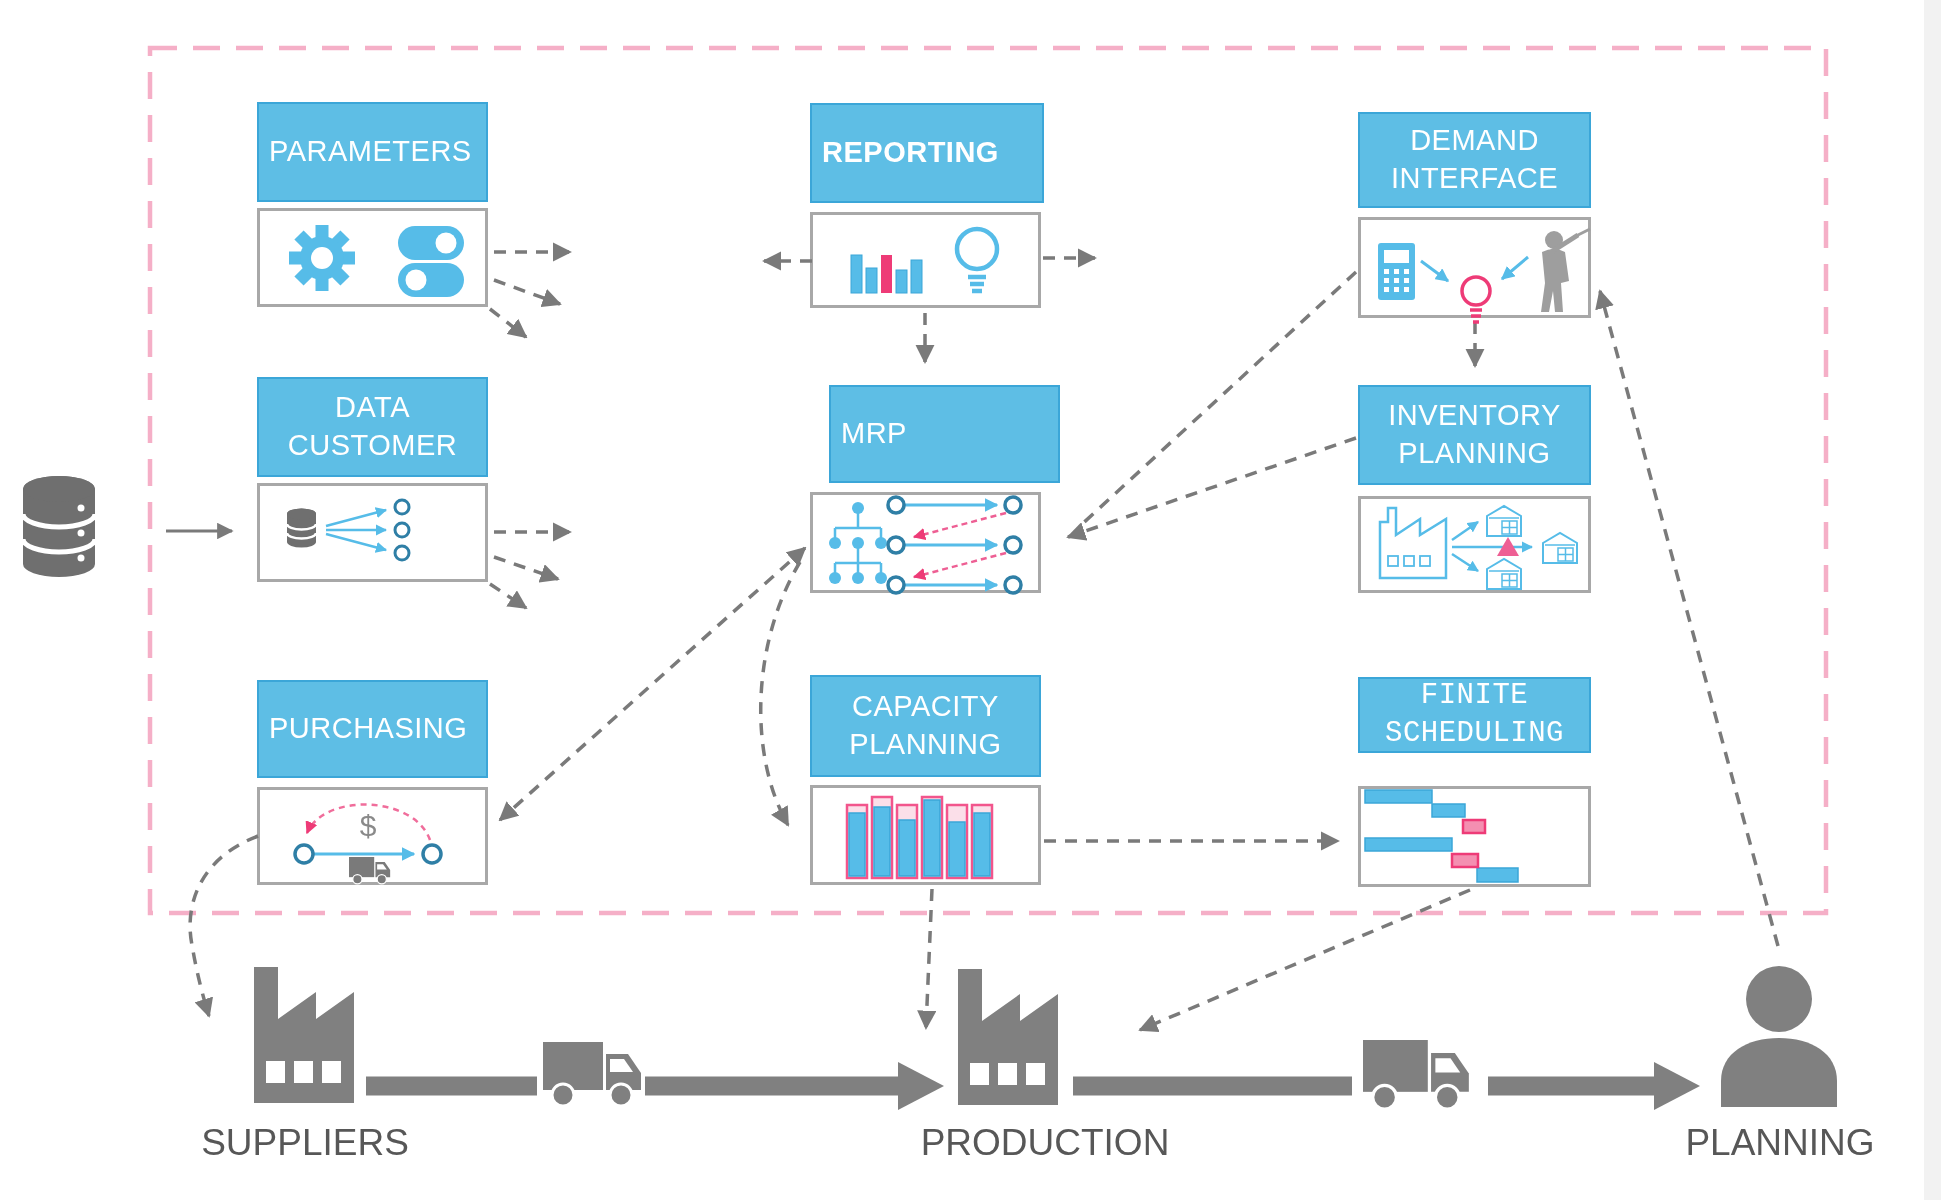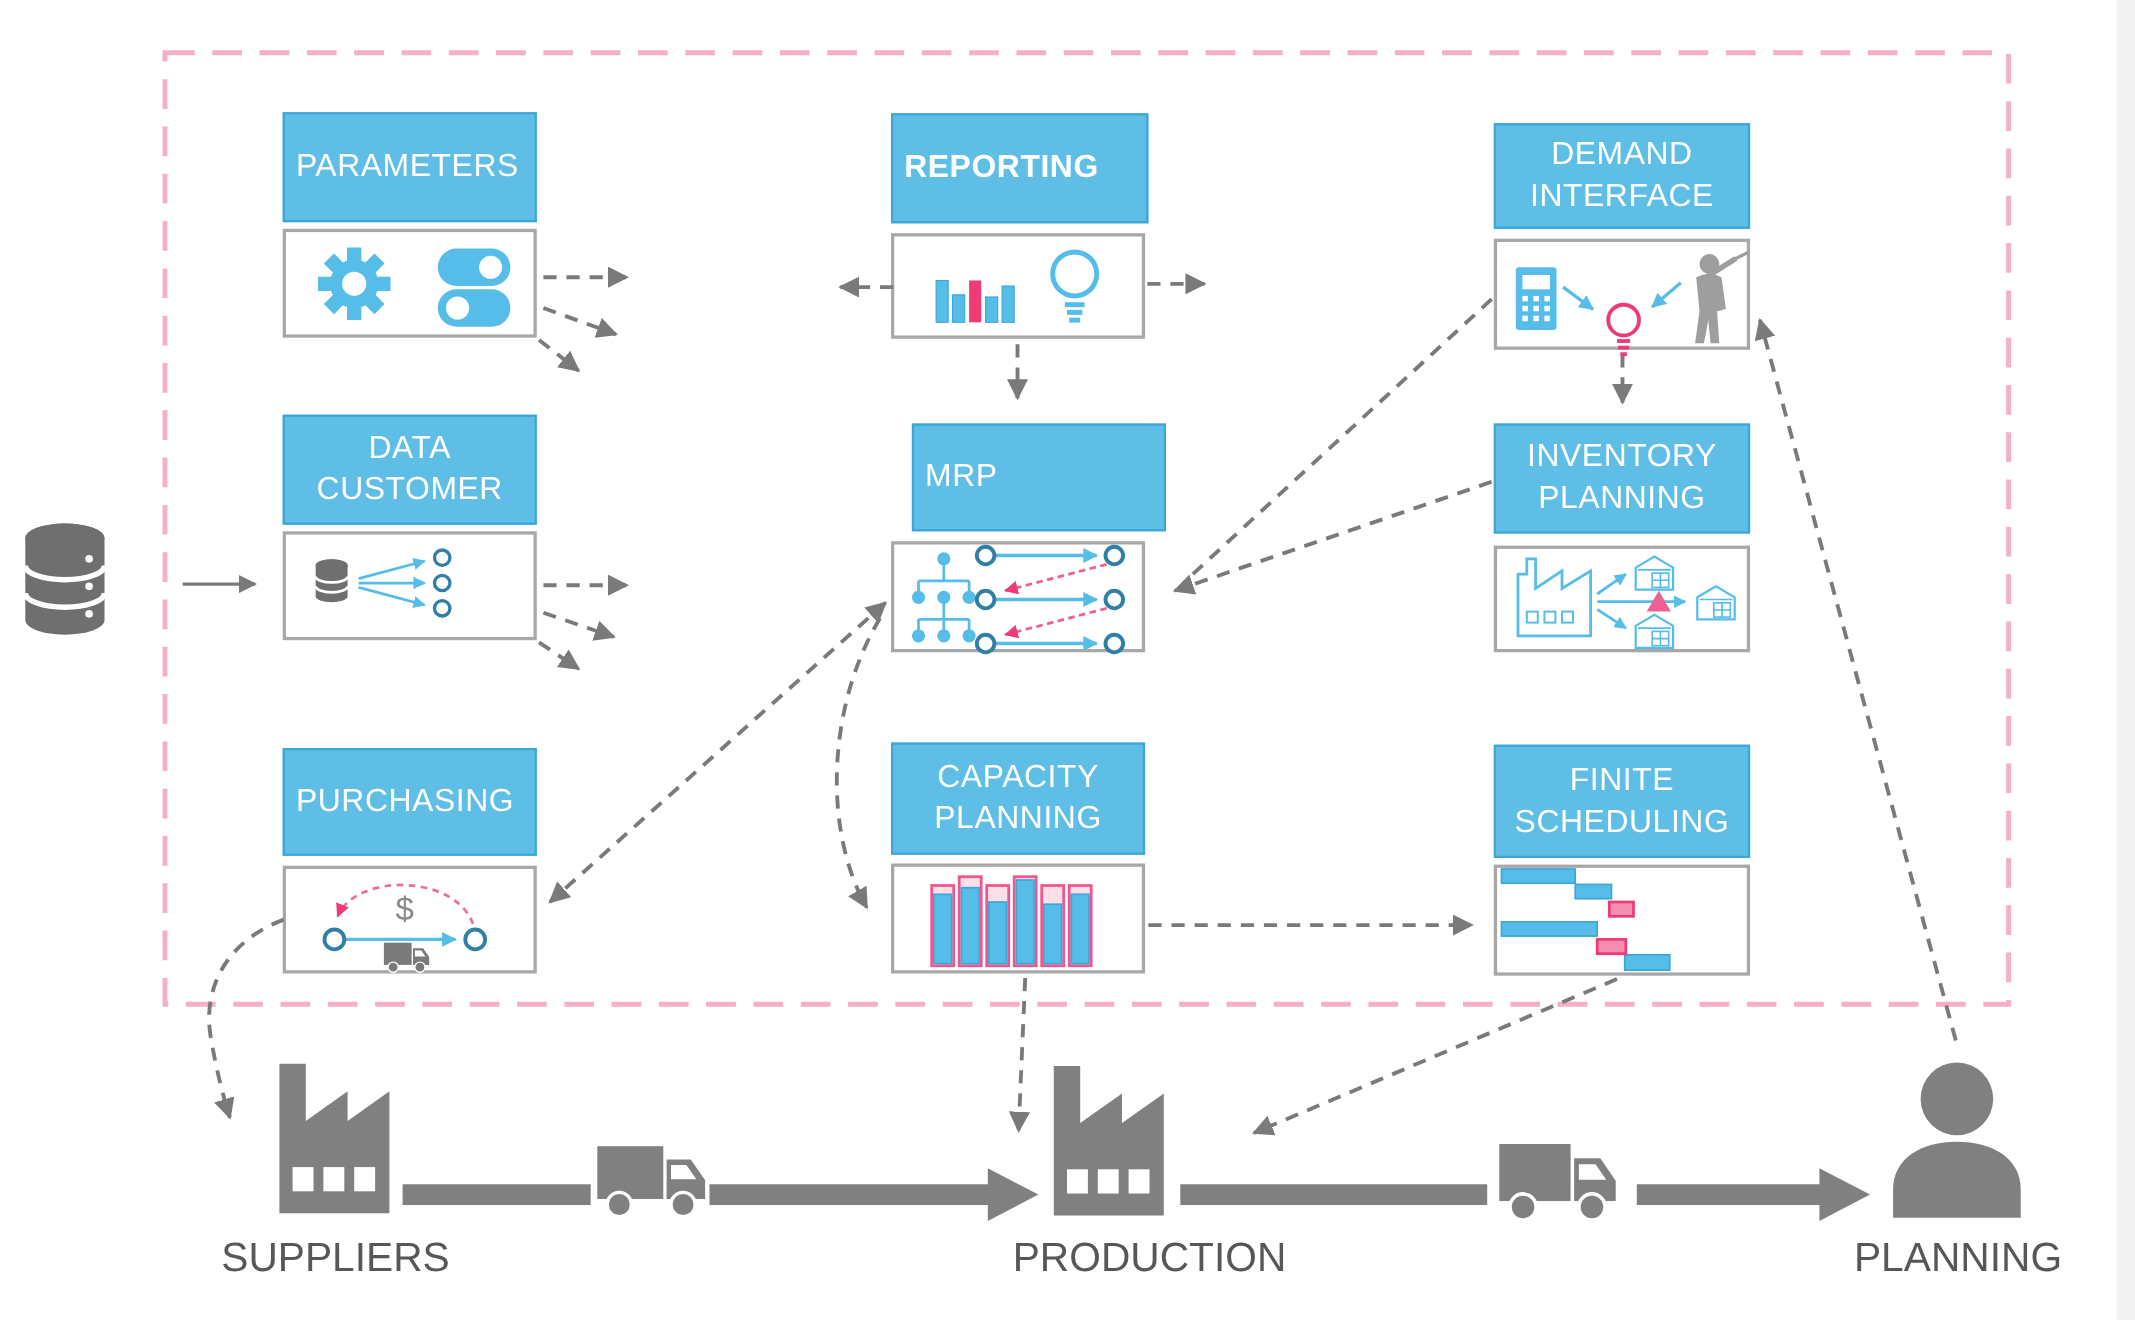--- a/index.html
+++ b/index.html
@@ -46,21 +46,21 @@
     </div>
   <div class="hdr" style="left:810px;top:675px;width:231px;height:102px;">
       <span>CAPACITY PLANNING</span>
     </div>
   <div class="hdr" style="left:1358px;top:112px;width:233px;height:96px;">
       <span>DEMAND INTERFACE</span>
     </div>
   <div class="hdr" style="left:1358px;top:385px;width:233px;height:100px;">
       <span>INVENTORY PLANNING</span>
     </div>
-  <div class="hdr" style="left:1358px;top:677px;width:233px;height:103px;">
+  <div class="hdr" style="left:1358px;top:677px;width:233px;height:76px;font-family:Liberation Mono, monospace;">
       <span>FINITE SCHEDULING</span>
     </div>
 
   <div class="panel" style="left:257px;top:208px;width:231px;height:99px;"></div>
   <div class="panel" style="left:257px;top:483px;width:231px;height:99px;"></div>
   <div class="panel" style="left:257px;top:787px;width:231px;height:98px;"></div>
   <div class="panel" style="left:810px;top:212px;width:231px;height:96px;"></div>
   <div class="panel" style="left:810px;top:492px;width:231px;height:101px;"></div>
   <div class="panel" style="left:810px;top:785px;width:231px;height:100px;"></div>
   <div class="panel" style="left:1358px;top:217px;width:233px;height:101px;"></div>

